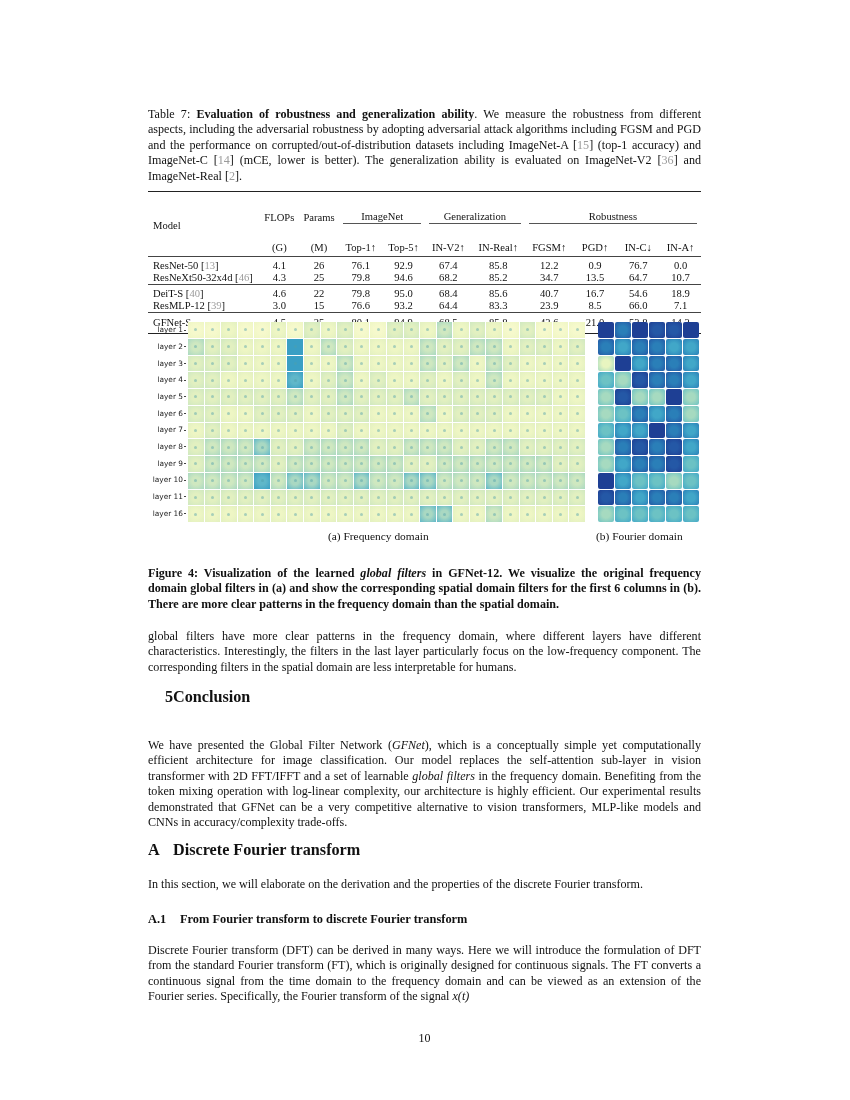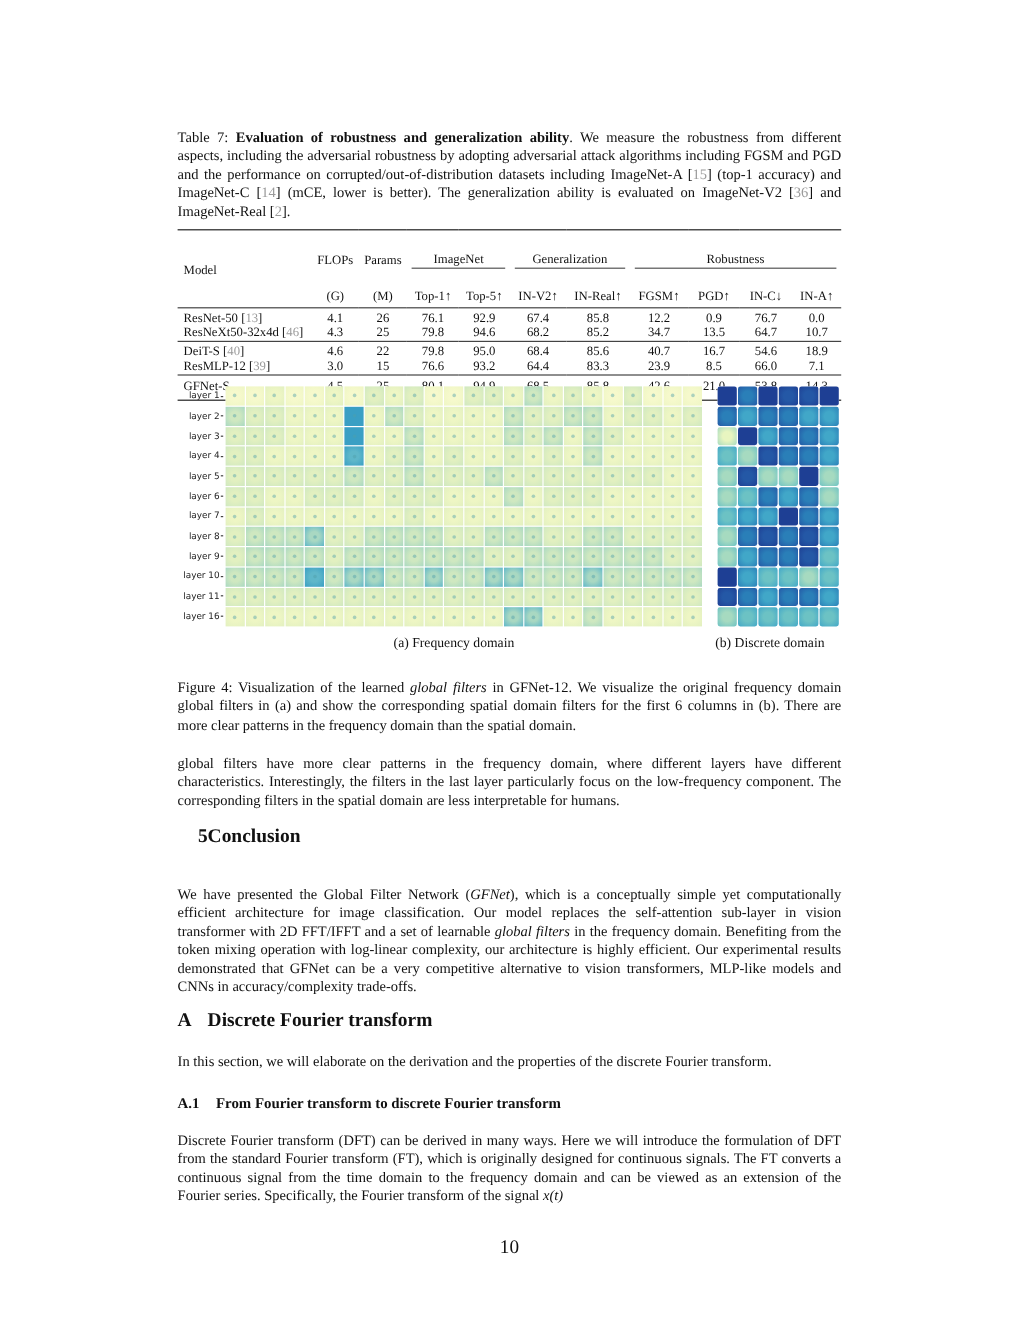--- a/index.html
+++ b/index.html
@@ -42,34 +42,34 @@
                   grid-template-columns: repeat(6, 1fr); grid-template-rows: repeat(12, 1fr); }
   .cell { position: relative; }
   .cell::after { content: ""; position: absolute; left: 50%; top: 50%; width: 3px; height: 3px;
                  margin: -1.5px 0 0 -1.5px; border-radius: 50%; background: rgba(80,160,170,0.45); }
   #spatial-grid .cell { border-radius: 2px; }
   #spatial-grid .cell::after { display: none; }
   .sub-caption { position: absolute; font-size: 11.4px; white-space: nowrap; }
   #sub-caption-a { left: 180px; top: 208px; }
   #sub-caption-b { left: 448px; top: 208px; }
 
-  #figure-caption { position: absolute; top: 566px; left: 0; width: 553px; }
+  #figure-caption { position: absolute; top: 566px; left: 0; width: 553px; font-weight: bold; }
   #discussion { position: absolute; top: 629px; left: 0; width: 553px; }
 
   .section-heading { position: absolute; left: 0; font-weight: bold; font-size: 16.2px; margin: 0; }
   .section-heading .num { display: inline-block; width: 25px; }
   #conclusion-heading { top: 688px; text-align: right; }
   #conclusion-text { position: absolute; top: 738px; left: 0; width: 553px; }
   #appendix-heading { top: 841px; }
   #appendix-intro { position: absolute; top: 877px; left: 0; width: 553px; }
   .subsection-heading { position: absolute; left: 0; font-weight: bold; font-size: 12.4px; margin: 0; }
   .subsection-heading .num { display: inline-block; width: 32px; }
   #subsection-heading { top: 912px; }
   #dft-text { position: absolute; top: 943px; left: 0; width: 553px; }
-  #page-number { position: absolute; top: 1031px; left: 0; width: 553px; text-align: center; font-size: 16px; }
+  #page-number { position: absolute; top: 1031px; left: 0; width: 553px; text-align: center; font-size: 12px; }
 </style>
 </head>
 <body>
 
 <div class="page">
 
   <p id="table-caption" class="para"><span>Table 7:</span> <b>Evaluation of robustness and generalization ability</b><span>. We measure the robustness from different aspects, including the adversarial robustness by adopting adversarial attack algorithms including FGSM and PGD and the performance on corrupted/out-of-distribution datasets including ImageNet-A [</span><span class="cite">15</span><span>] (top-1 accuracy) and ImageNet-C [</span><span class="cite">14</span><span>] (mCE, lower is better). The generalization ability is evaluated on ImageNet-V2 [</span><span class="cite">36</span><span>] and ImageNet-Real [</span><span class="cite">2</span><span>].</span></p>
 
   <table id="results-table">
     <colgroup>
@@ -553,21 +553,21 @@
         <div class="cell" style="background: radial-gradient(circle, rgb(42, 127, 184) 35%, rgb(36, 88, 166) 100%);"></div>
         <div class="cell" style="background: radial-gradient(circle, rgb(65, 167, 200) 35%, rgb(42, 127, 184) 100%);"></div>
         <div class="cell" style="background: radial-gradient(circle, rgb(166, 218, 192) 35%, rgb(108, 194, 196) 100%);"></div>
         <div class="cell" style="background: radial-gradient(circle, rgb(108, 194, 196) 35%, rgb(65, 167, 200) 100%);"></div>
         <div class="cell" style="background: radial-gradient(circle, rgb(108, 194, 196) 35%, rgb(65, 167, 200) 100%);"></div>
         <div class="cell" style="background: radial-gradient(circle, rgb(108, 194, 196) 35%, rgb(65, 167, 200) 100%);"></div>
         <div class="cell" style="background: radial-gradient(circle, rgb(108, 194, 196) 35%, rgb(65, 167, 200) 100%);"></div>
         <div class="cell" style="background: radial-gradient(circle, rgb(108, 194, 196) 35%, rgb(65, 167, 200) 100%);"></div>
       </div>
     <div class="sub-caption" id="sub-caption-a">(a) Frequency domain</div>
-    <div class="sub-caption" id="sub-caption-b">(b) Discrete domain</div>
+    <div class="sub-caption" id="sub-caption-b">(b) Fourier domain</div>
   </div>
 
   <p id="figure-caption" class="para"><span>Figure 4: Visualization of the learned </span><i>global filters</i><span> in GFNet-12. We visualize the original frequency domain global filters in (a) and show the corresponding spatial domain filters for the first 6 columns in (b). There are more clear patterns in the frequency domain than the spatial domain.</span></p>
 
   <p id="discussion" class="para">global filters have more clear patterns in the frequency domain, where different layers have different characteristics.  Interestingly, the filters in the last layer particularly focus on the low-frequency component. The corresponding filters in the spatial domain are less interpretable for humans.</p>
 
   <h2 id="conclusion-heading" class="section-heading"><span class="num">5</span><span>Conclusion</span></h2>
 
   <p id="conclusion-text" class="para"><span>We have presented the Global Filter Network (</span><i>GFNet</i><span>), which is a conceptually simple yet computationally efficient architecture for image classification. Our model replaces the self-attention sub-layer in vision transformer with 2D FFT/IFFT and a set of learnable </span><i>global filters</i><span> in the frequency domain. Benefiting from the token mixing operation with log-linear complexity, our architecture is highly efficient. Our experimental results demonstrated that GFNet can be a very competitive alternative to vision transformers, MLP-like models and CNNs in accuracy/complexity trade-offs.</span></p>
 

